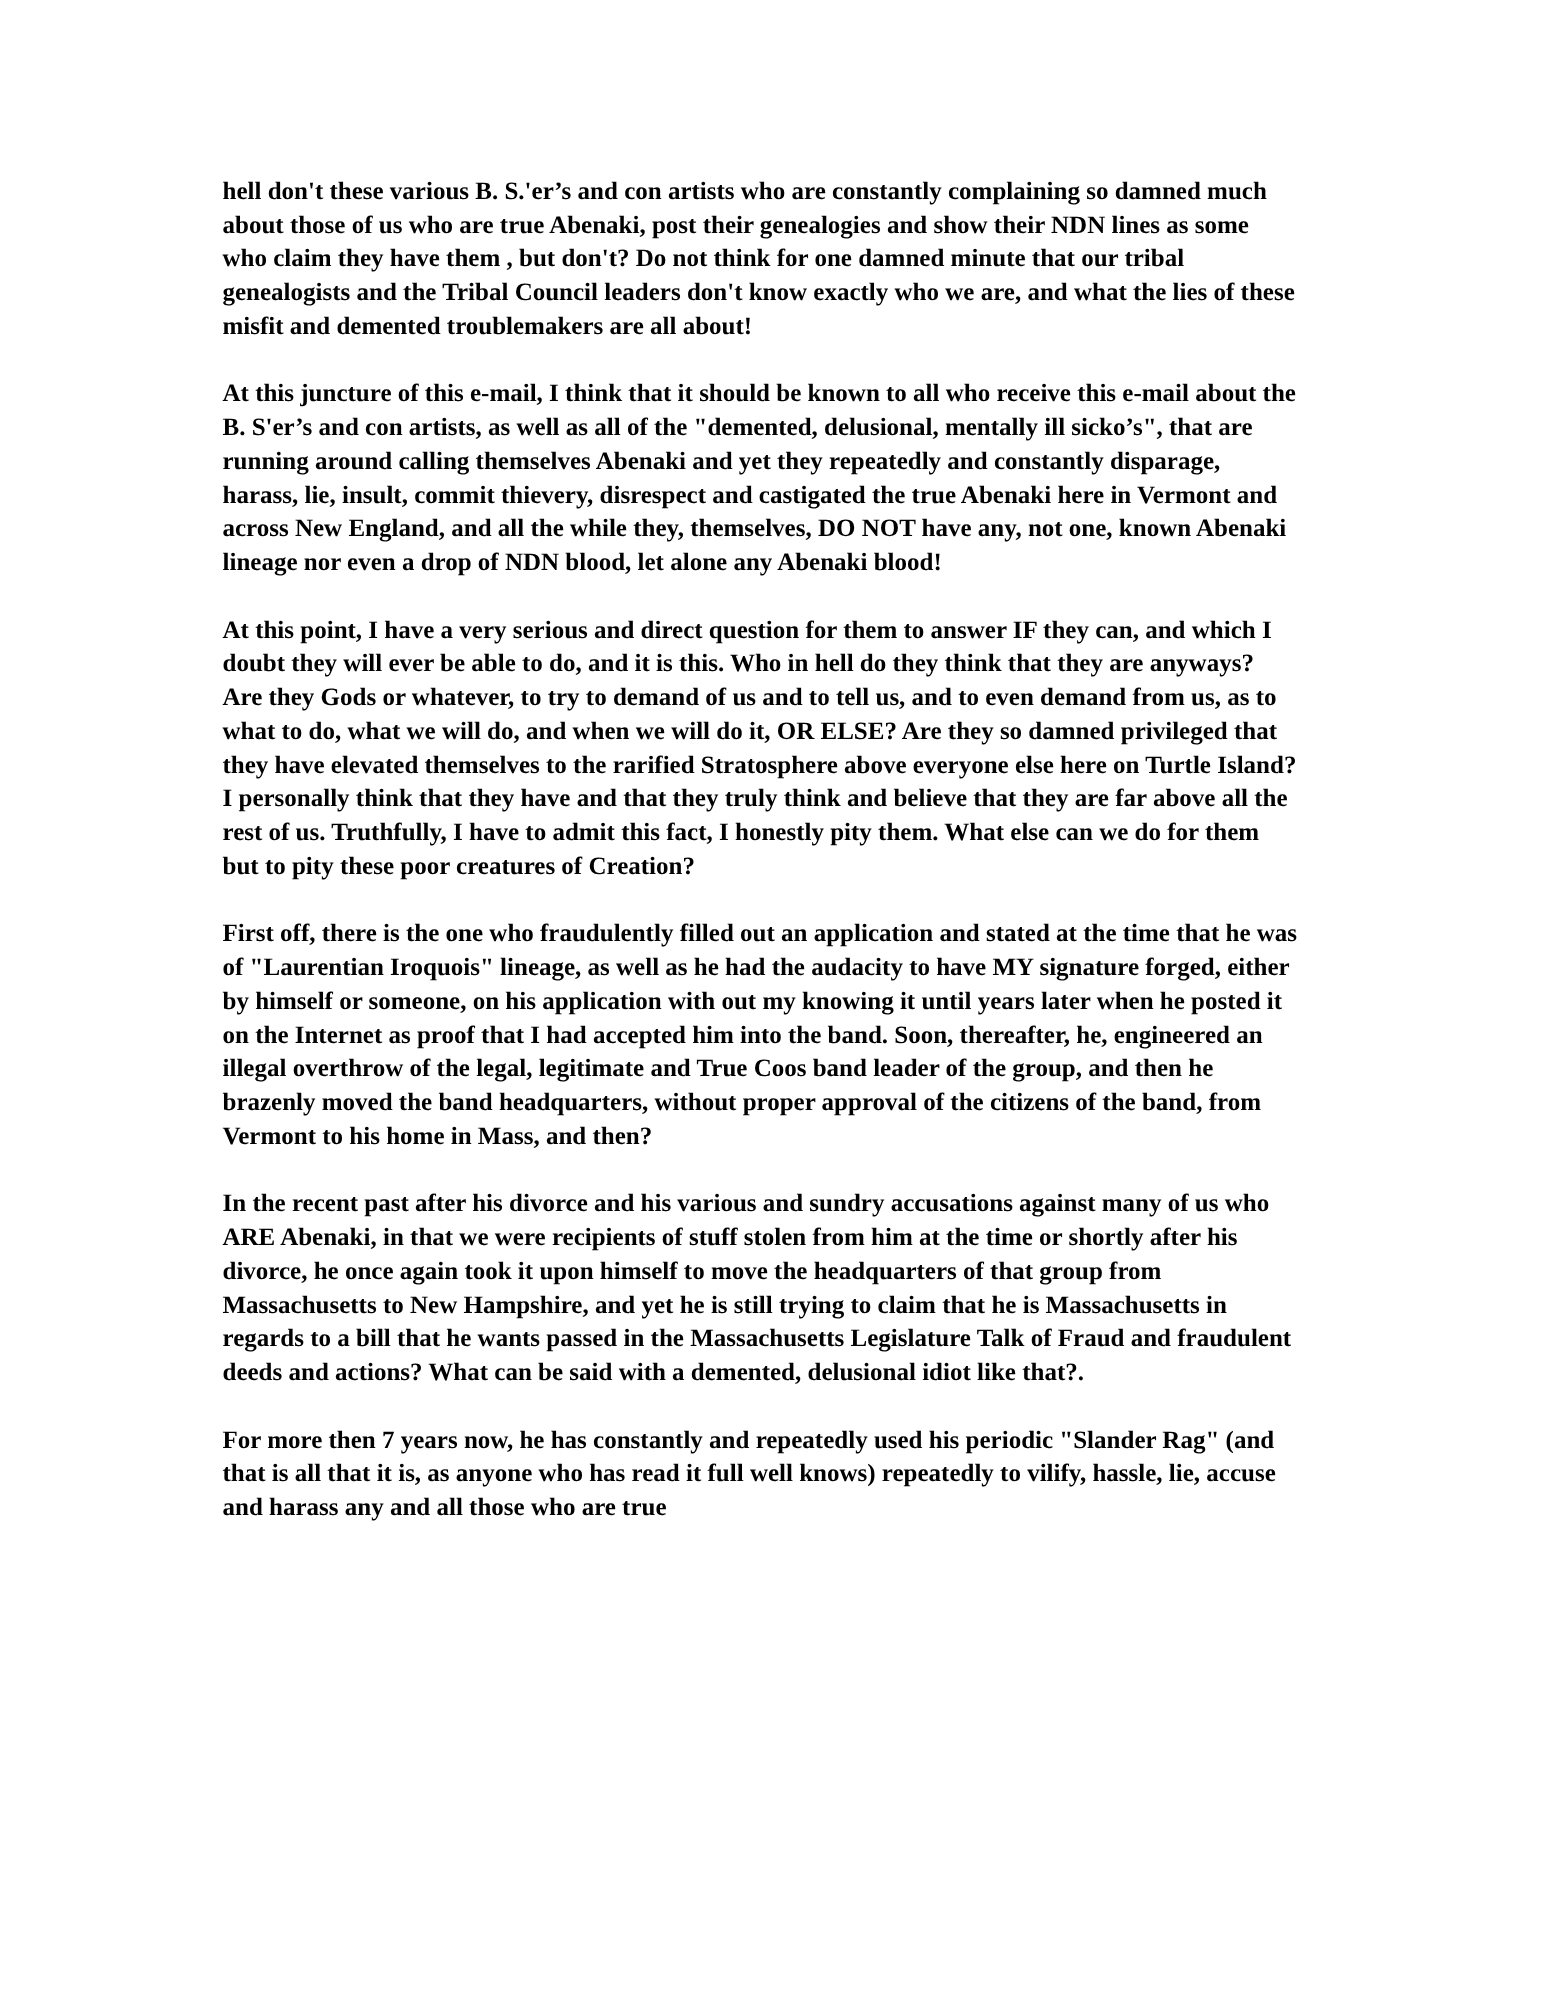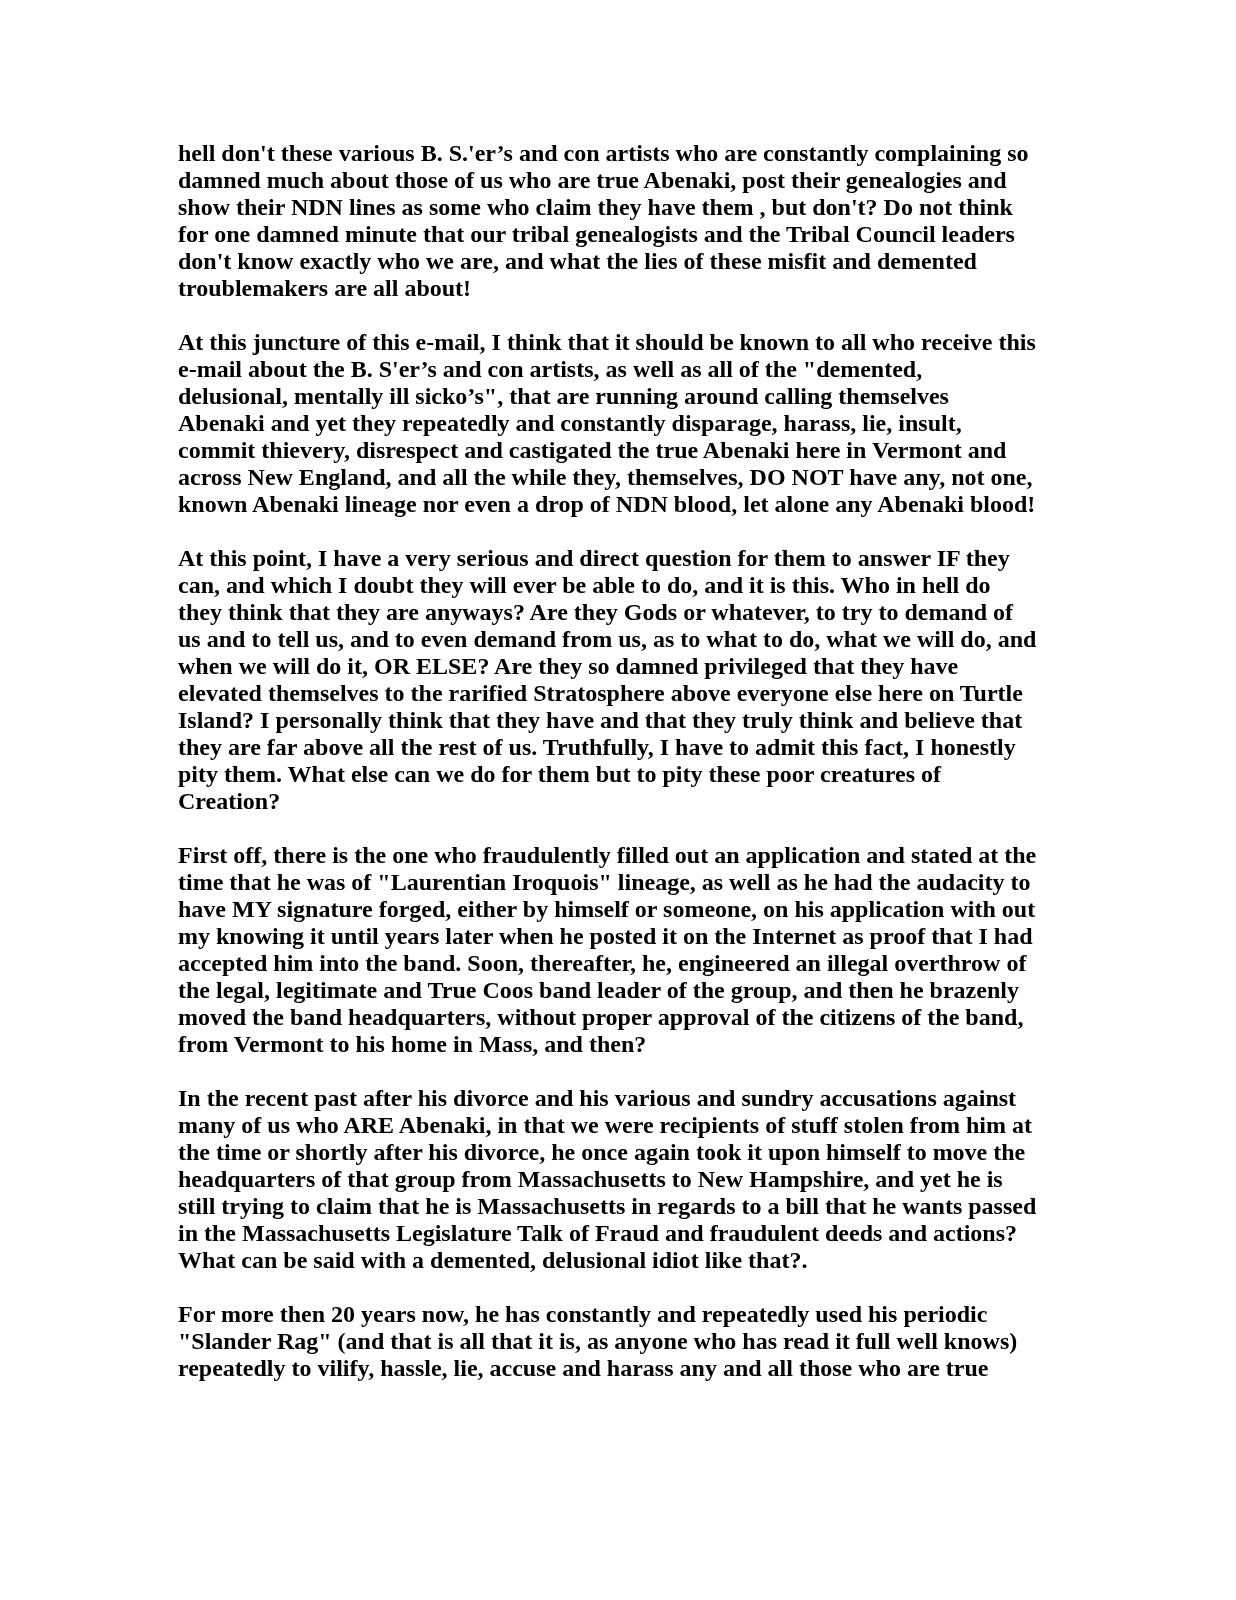--- a/index.html
+++ b/index.html
@@ -15,21 +15,21 @@
     overflow: hidden;
     font-family: "Liberation Serif", "DejaVu Serif", serif;
   }
   .content {
     position: absolute;
     top: 140px;
     left: 178px;
     width: 860px;
     color: #000000;
     font-weight: bold;
-    font-size: 24px;
+    font-size: 20px;
     line-height: 27px;
     text-align: left;
   }
   .content p {
     margin: 0 0 27px 0;
     padding: 0;
   }
   .content p:last-child {
     margin-bottom: 0;
   }
@@ -37,15 +37,15 @@
 </head>
 <body>
 
 <div class="page">
   <div class="content">
     <p>hell don't these various B. S.'er’s and con artists  who are constantly complaining so damned much about those of us who are true Abenaki, post their genealogies and show their NDN lines as some who claim they have them , but don't? Do not think for one damned minute that our tribal genealogists and the Tribal Council leaders don't know exactly who we are, and what the lies of these misfit and demented troublemakers are all about!</p>
     <p>At this juncture of this e-mail, I think that it should be known to all who receive this e-mail about the B. S'er’s and con artists, as well as all of the "demented, delusional, mentally ill sicko’s", that are running around calling themselves Abenaki and yet they repeatedly and constantly disparage, harass, lie, insult, commit thievery, disrespect and castigated the true Abenaki here in Vermont and across New England, and all the while they, themselves,  DO NOT have any, not one, known Abenaki lineage nor even a drop of NDN blood, let alone any Abenaki blood!</p>
     <p>At this point, I have a very serious and direct question for them to answer IF they can, and which I doubt they will ever be able to do, and it is this. Who in hell do they think that they are anyways? Are they Gods or whatever,  to try to demand of us and to tell us, and to even demand from us, as to what to do, what we will do, and when we will do it, OR ELSE? Are they so damned privileged that they have elevated themselves to the rarified Stratosphere above everyone else here on Turtle Island? I personally think that they have and that they truly think and believe that they are far above all the rest of us. Truthfully, I have to admit this fact, I honestly pity them. What else can we do for them but to pity these poor creatures of Creation?</p>
     <p>First off, there is the one who fraudulently filled out an application and stated at the time that he was of "Laurentian Iroquois" lineage, as well as he had the audacity to have MY signature forged, either by himself or someone, on his application with out my knowing it until years later when he posted it on the Internet as proof that I had accepted him into the band. Soon, thereafter, he, engineered an illegal overthrow of the legal,  legitimate and True Coos band leader of the group, and then he brazenly moved the band headquarters, without proper approval of the citizens of the band, from Vermont to his home in Mass, and then?</p>
     <p>In the recent past after his divorce and his various and sundry accusations against many of us who ARE Abenaki, in that we were recipients of stuff stolen from him at the time or shortly after his divorce, he once again took it upon himself to move the headquarters of that group from Massachusetts to New Hampshire, and yet he is still trying to claim that he is Massachusetts in regards to a bill that he wants passed in the Massachusetts Legislature Talk of Fraud and fraudulent deeds and actions? What can be said with a demented, delusional idiot like that?.</p>
-    <p>For more then 20 years now, he has constantly and repeatedly used his periodic "Slander Rag" (and that is all that it is, as anyone who has read it full well knows) repeatedly to vilify, hassle, lie, accuse and harass any and all those who are true</p>
+    <p>For more then 7 years now, he has constantly and repeatedly used his periodic "Slander Rag" (and that is all that it is, as anyone who has read it full well knows) repeatedly to vilify, hassle, lie, accuse and harass any and all those who are true</p>
   </div>
 </div>
 
 </body></html>

